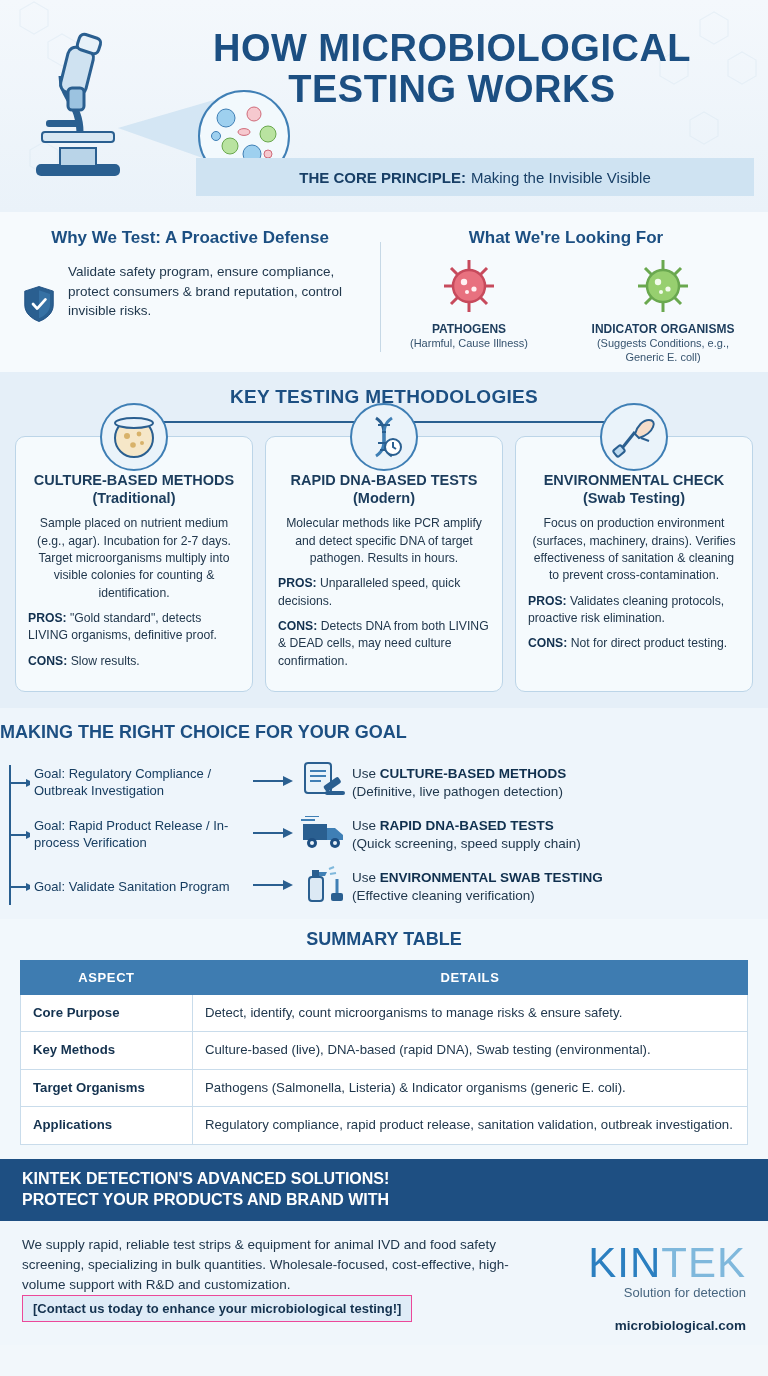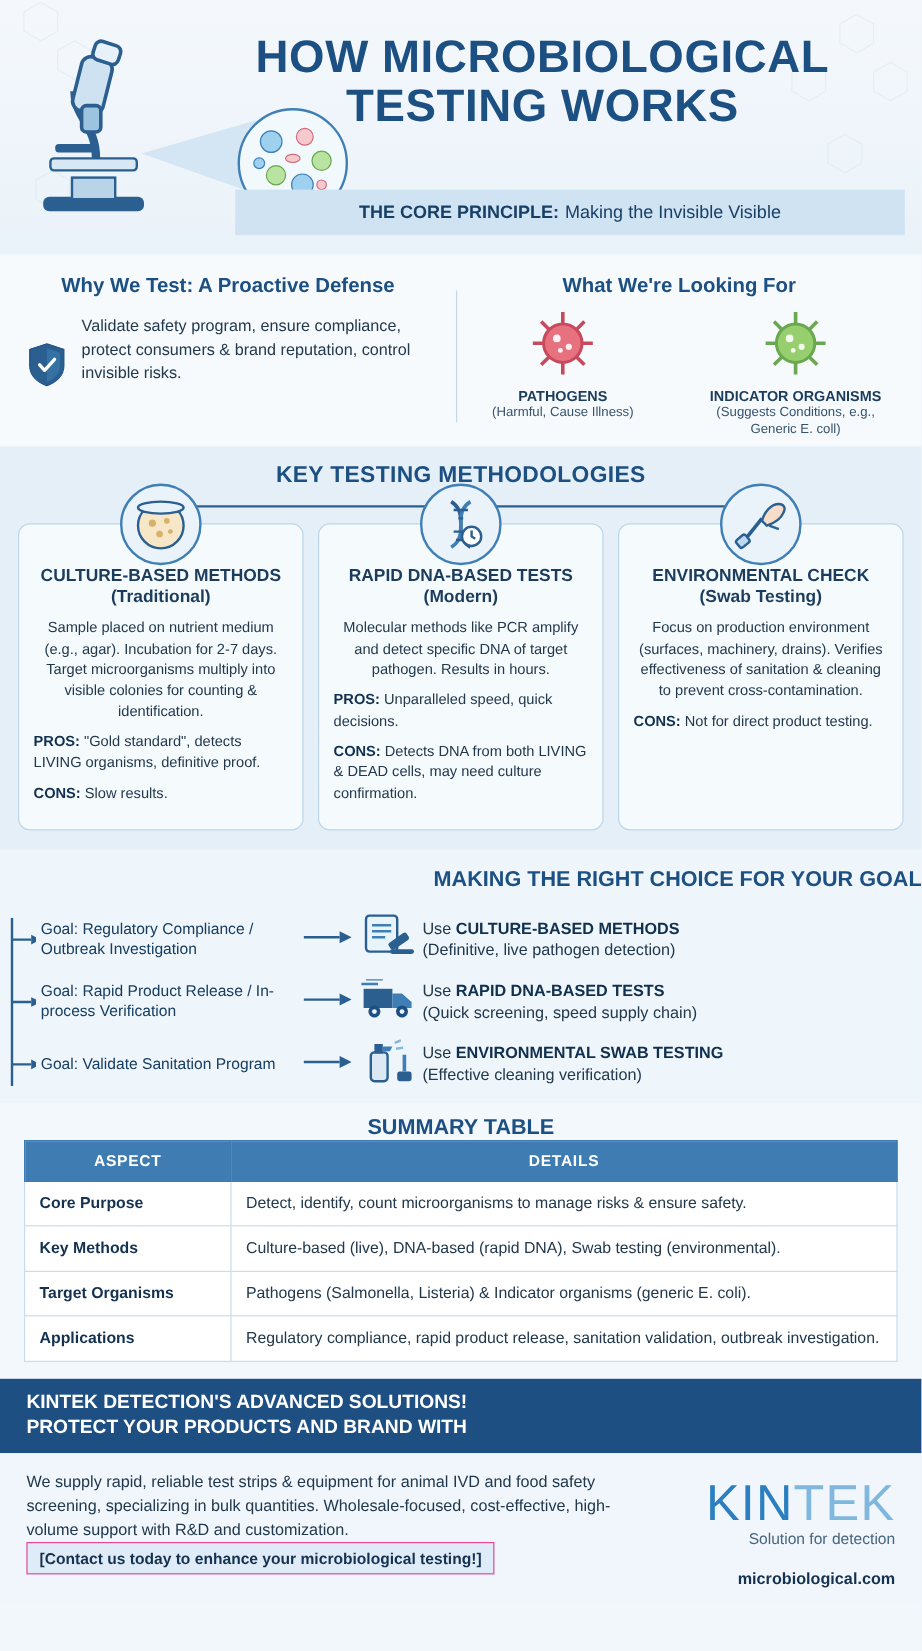--- a/index.html
+++ b/index.html
@@ -66,33 +66,33 @@
     background: #eaf3fa; border: 2px solid #3f7fb5;
     display: flex; align-items: center; justify-content: center;
   }
   .card-h { text-align: center; font-size: 14.5px; font-weight: bold; color: #1b3c5c; line-height: 1.25; }
   .card-p { font-size: 12.2px; color: #22384d; line-height: 1.42; text-align: center; margin-top: 8px; }
   .card-pc { font-size: 12.2px; color: #22384d; line-height: 1.42; margin-top: 8px; }
   .card-pc b { color: #11304f; }
 
   
   .choice { position: relative; background: #eef5fb; padding: 14px 0 6px; }
-  .choice-title { text-align: right; font-size: 18px; font-weight: bold; color: #1c4f82; }
+  .choice-title { text-align: left; font-size: 18px; font-weight: bold; color: #1c4f82; }
   .choice-rows { margin-top: 14px; padding-left: 34px; position: relative; }
   .crow { display: flex; align-items: center; height: 52px; }
   .goal { width: 216px; font-size: 13px; font-weight: normal; color: #173d60; line-height: 1.3; }
   .arrow-mid { width: 46px; text-align: center; }
   .cicon { width: 56px; text-align: center; }
   .cuse { font-size: 13.5px; color: #21384d; line-height: 1.35; }
   .cuse b { color: #10304e; }
   .brace { position: absolute; left: 4px; top: 2px; }
 
   
   .summary { background: #f2f8fc; padding: 10px 0 14px; }
-  .summary-title { text-align: center; font-size: 18px; font-weight: bold; color: #1c4f82; }
+  .summary-title { text-align: center; font-size: 18px; font-weight: bold; color: #1c4f82; margin-bottom: 10px; }
   table { width: 728px; margin: 0 auto; border-collapse: collapse; background: #fff; }
   thead th {
     background: #3e7cb1; color: #fff; font-size: 13px; padding: 9px 10px; letter-spacing: .6px;
     border: 1px solid #3e7cb1;
   }
   tbody td { border: 1px solid #c9dceb; font-size: 13.2px; color: #21384d; padding: 9px 12px; line-height: 1.4; }
   tbody td.k { font-weight: bold; color: #14324f; width: 172px; }
 
   
   .footer { position: relative; }
@@ -302,20 +302,22 @@
             <rect x="3" y="33" width="10" height="8" rx="2" fill="#bcd9ef" stroke="#2a5f90" stroke-width="2" transform="rotate(-40 8 37)"></rect>
             <path d="M24 20 C26 12 32 6 38 6 C42 6 44 9 42 13 C40 18 34 22 28 24 Z" fill="#f6ddc9" stroke="#2a5f90" stroke-width="2"></path>
             <path d="M30 24 l8 3" stroke="#2a5f90" stroke-width="2"></path>
           </svg>
         </div>
         <div class="card-h">
           <div>ENVIRONMENTAL CHECK</div>
           <div>(Swab Testing)</div>
         </div>
         <div class="card-p">Focus on production environment (surfaces, machinery, drains). Verifies effectiveness of sanitation &amp; cleaning to prevent cross-contamination.</div>
+        <div class="card-pc"><b>PROS:</b>
+          <span>Validates cleaning protocols, proactive risk elimination.</span></div>
         <div class="card-pc"><b>CONS:</b>
           <span>Not for direct product testing.</span></div>
       </div>
     </div>
   </div>
 
   <div class="choice">
     <div class="choice-title">MAKING THE RIGHT CHOICE FOR YOUR GOAL</div>
     <div class="choice-rows">
       <svg class="brace" width="26" height="160">

